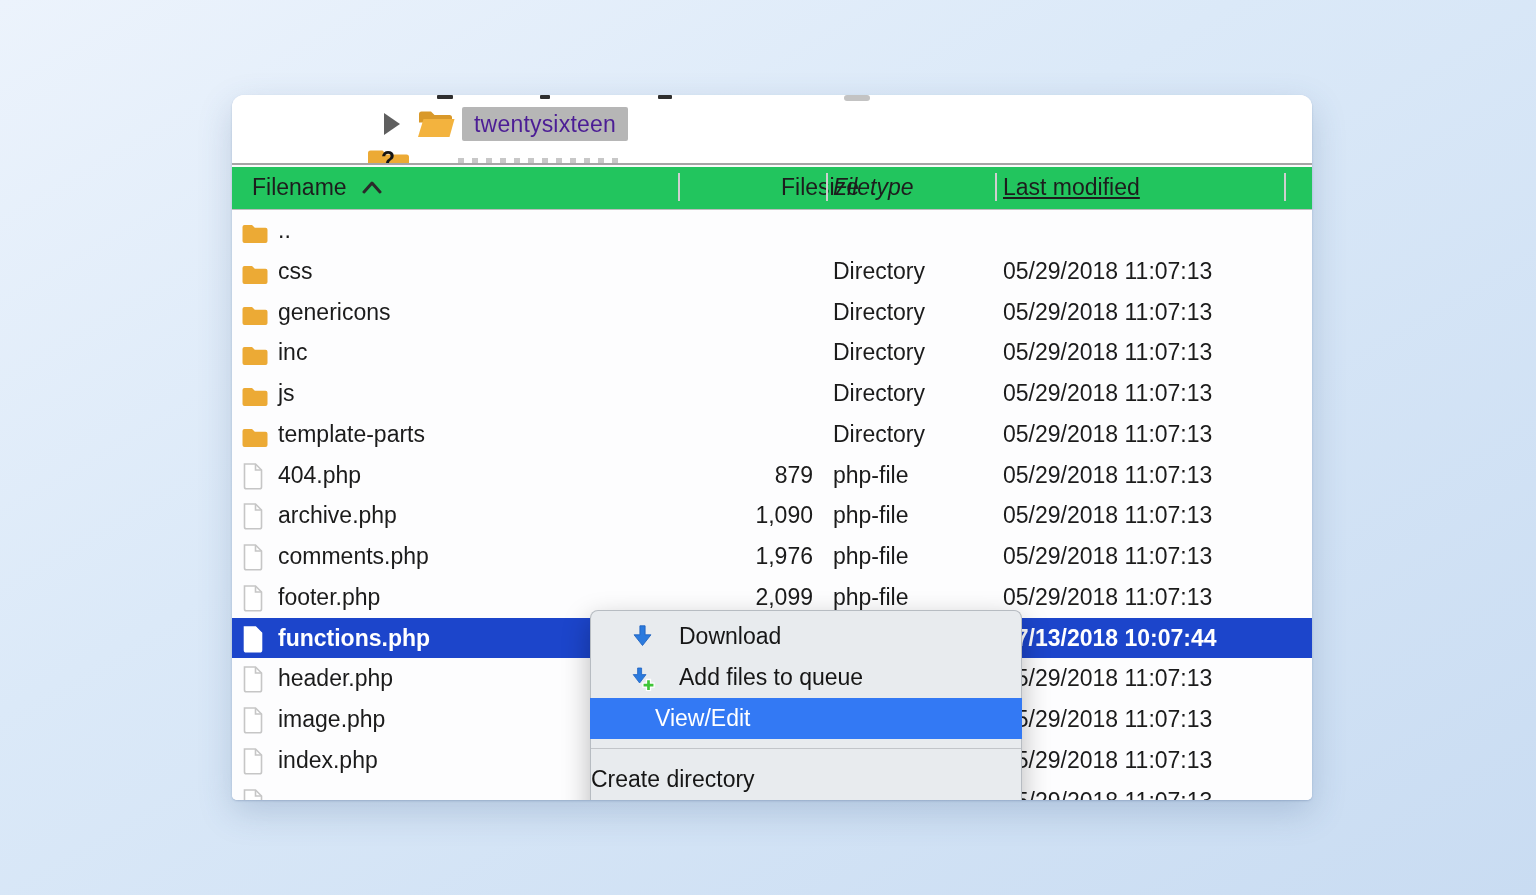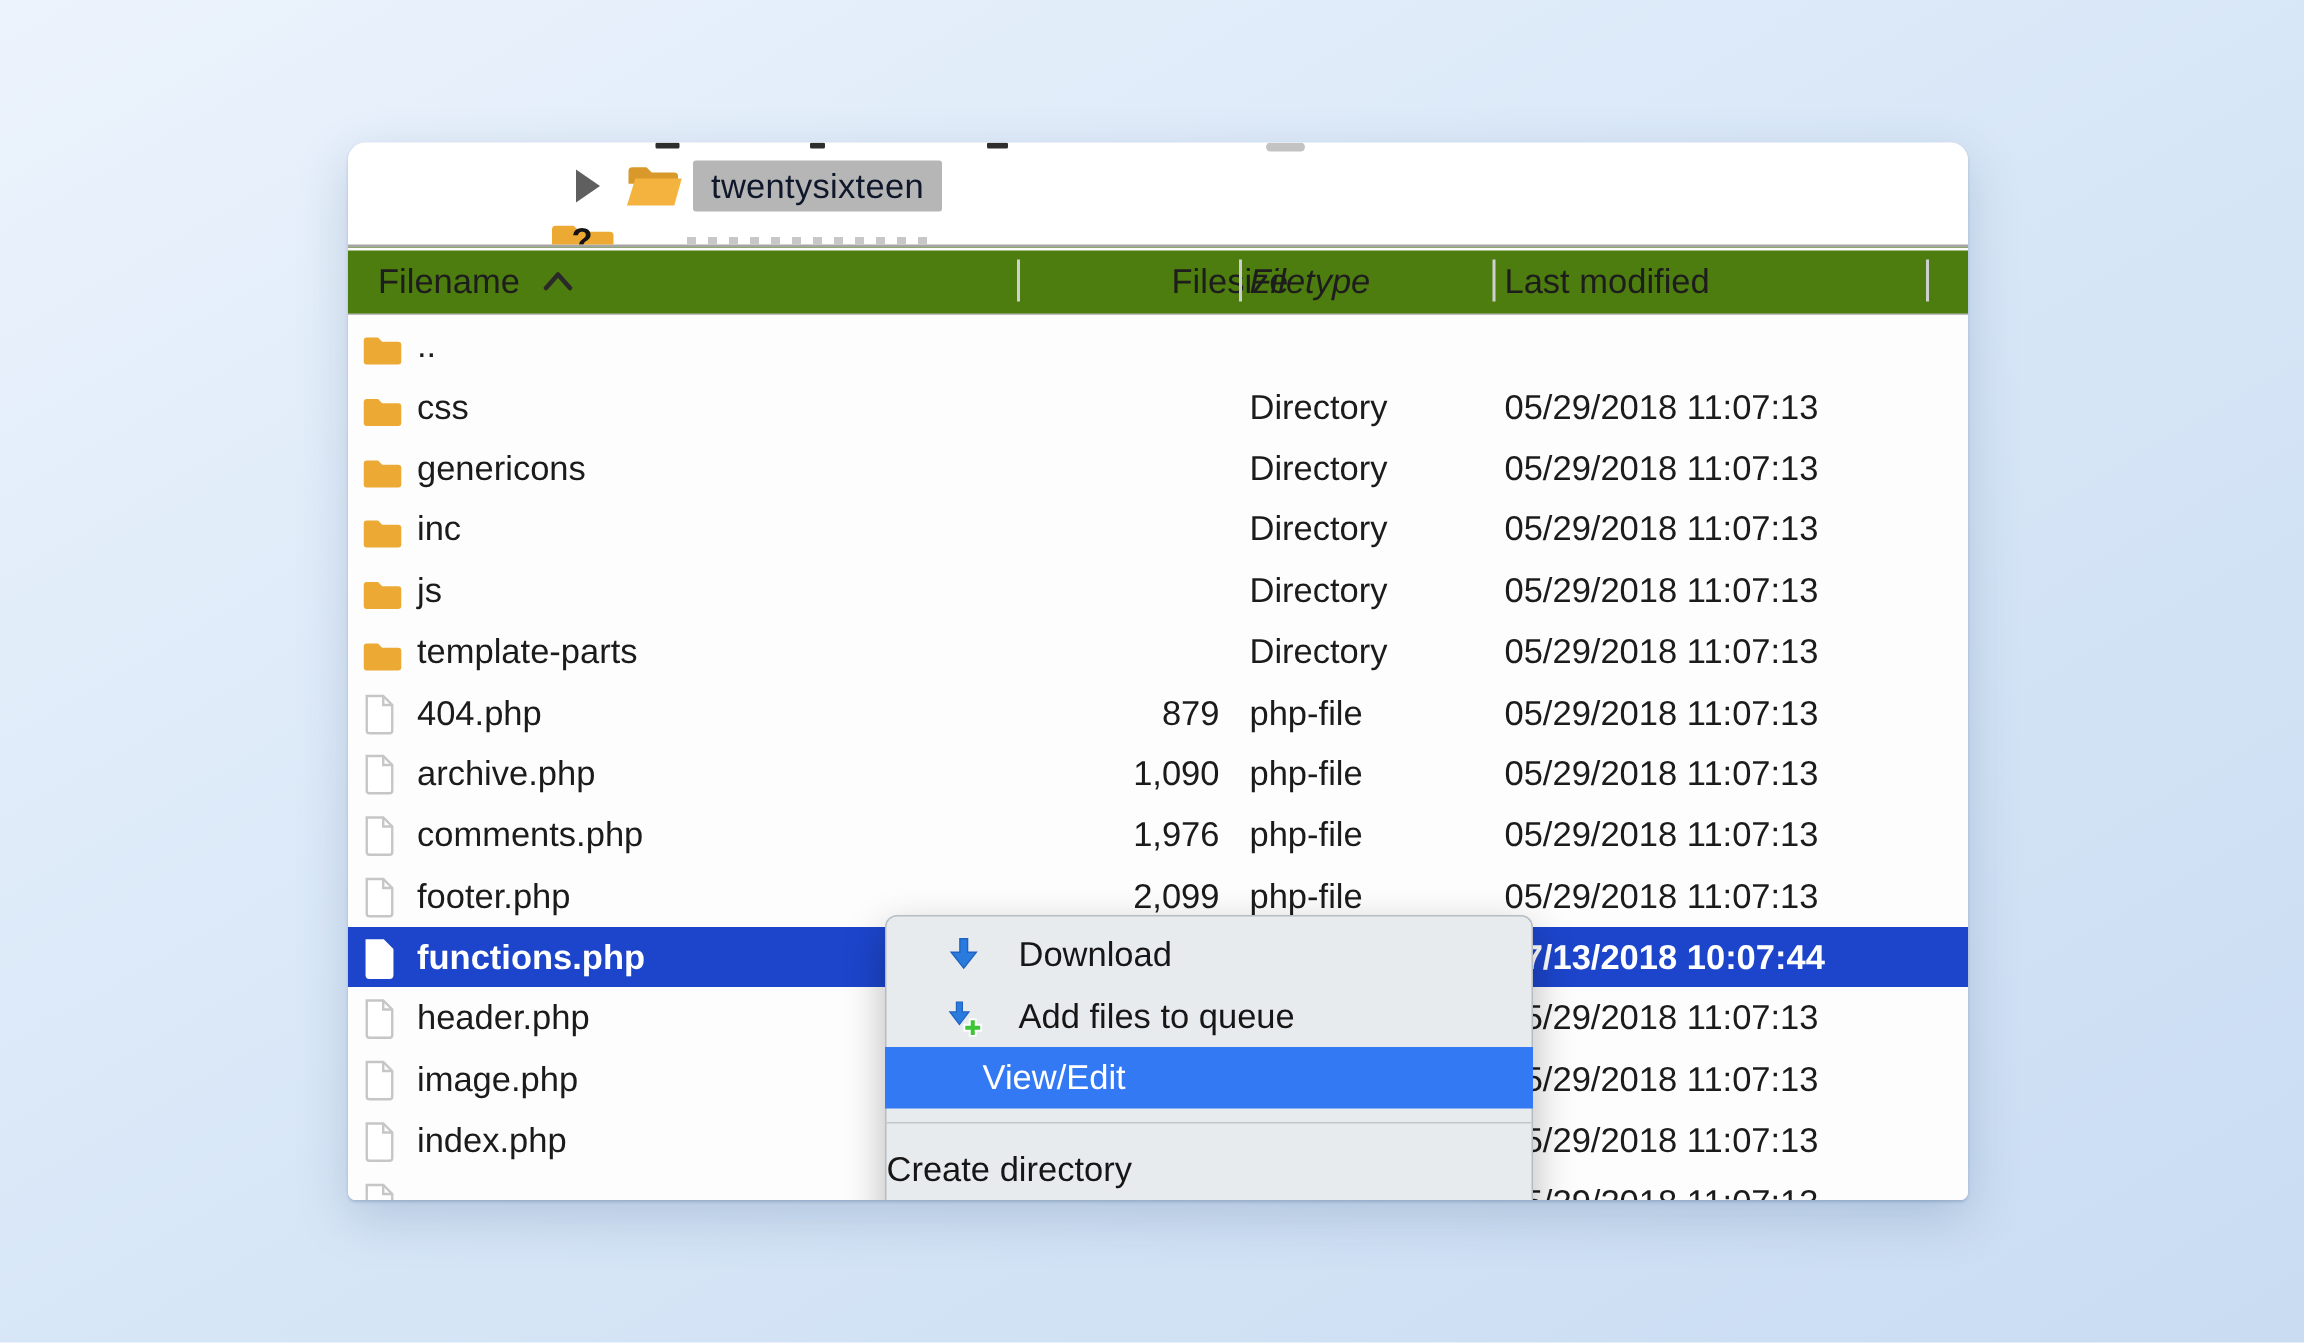--- a/index.html
+++ b/index.html
@@ -26,41 +26,41 @@
   }
   .crop-dash { position:absolute; top:0; background:#2e2e2e; height:4px; border-radius:1px; }
   .crop-pill { position:absolute; top:0; background:#c3c3c3; height:6px; border-radius:3px; }
   .tree-row { position:absolute; left:152px; top:10px; height:38px; display:flex; align-items:center; }
   .disclosure {
     width:0; height:0; border-top:11px solid transparent; border-bottom:11px solid transparent;
     border-left:16px solid #5f5f5f; margin-right:16px;
   }
   .tree-folder { margin-right:6px; display:flex; }
   .tree-label {
-    background:#b6b6b6; color:#0f172a; font-size:23px; line-height:34px;
+    background:#b6b6b6; color:#4c1d95; font-size:23px; line-height:34px;
     padding:0 12px; border-radius:2px; letter-spacing:.2px;
   }
   .qfolder { position:absolute; left:134px; top:52px; width:46px; height:34px; }
   .qfolder .qmark {
     position:absolute; left:15px; top:0px; font-size:23px; font-weight:bold; color:#141414;
   }
   .qfolder-textfrag { position:absolute; left:226px; top:63px; width:160px; height:5px;
     background:repeating-linear-gradient(90deg,#9a9a9a 0 6px,transparent 6px 14px); opacity:.55; }
 
   
   .list-header {
-    position:relative; height:45px; background:#4d7c0f;
+    position:relative; height:45px; background:#22c55e;
     border-bottom:1px solid #bdbdbd; box-shadow:inset 0 2px 0 #fbfbfb;
     font-size:23px; color:#1d1d1d;
   }
   .list-header .hcell { position:absolute; top:0; line-height:44px; white-space:nowrap; }
   .h-filename { left:20px; display:flex; align-items:center; gap:14px; }
   .h-filesize { left:446px; width:135px; text-align:right;margin-left:46px; }
   .h-filetype { left:601px;font-style:italic; }
-  .h-modified { left:771px; }
+  .h-modified { left:771px;text-decoration:underline; }
   .hsep { position:absolute; top:8px; width:2px; height:28px; background:#cfcfcf; }
 
   
   .file-list { position:relative; background:#fdfdfe; }
   .row { position:relative; height:40.75px; font-size:23px; }
   .row span { line-height:40.75px; white-space:nowrap; }
   .row .icon  { position:absolute; left:9px;  top:7px; }
   .row .name  { position:absolute; left:46px; }
   .row .size  { position:absolute; left:446px; width:135px; text-align:right; }
   .row .type  { position:absolute; left:601px; }

